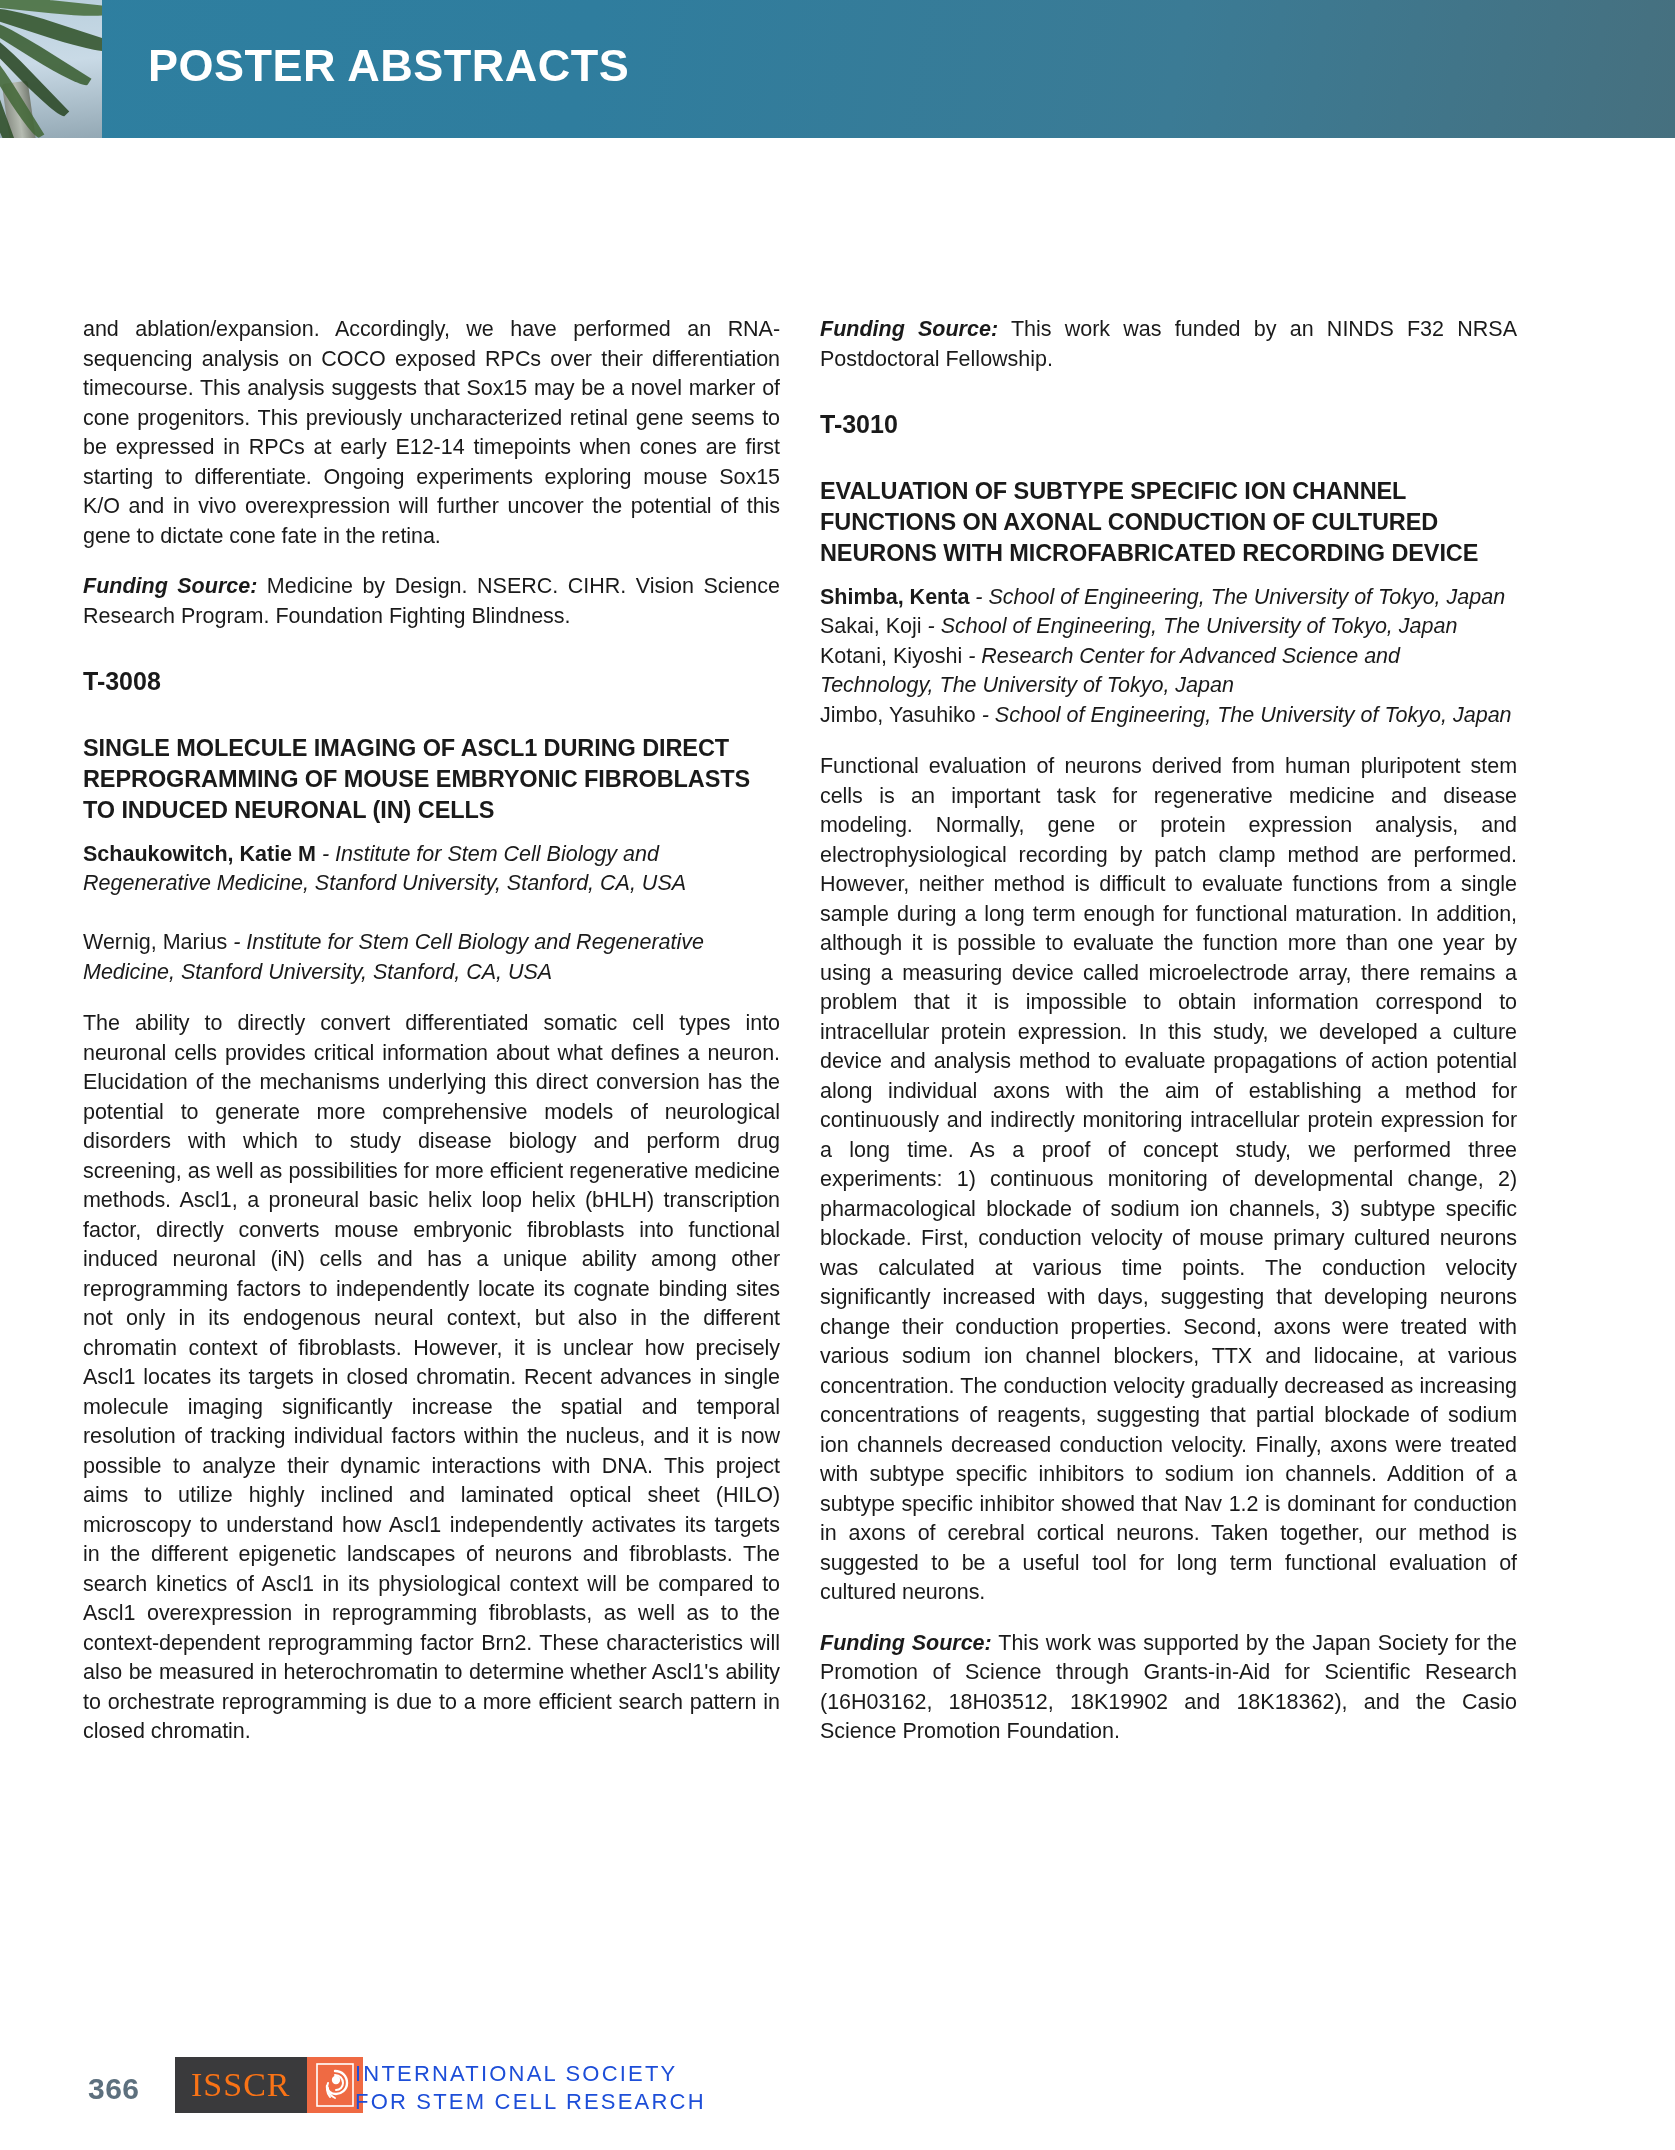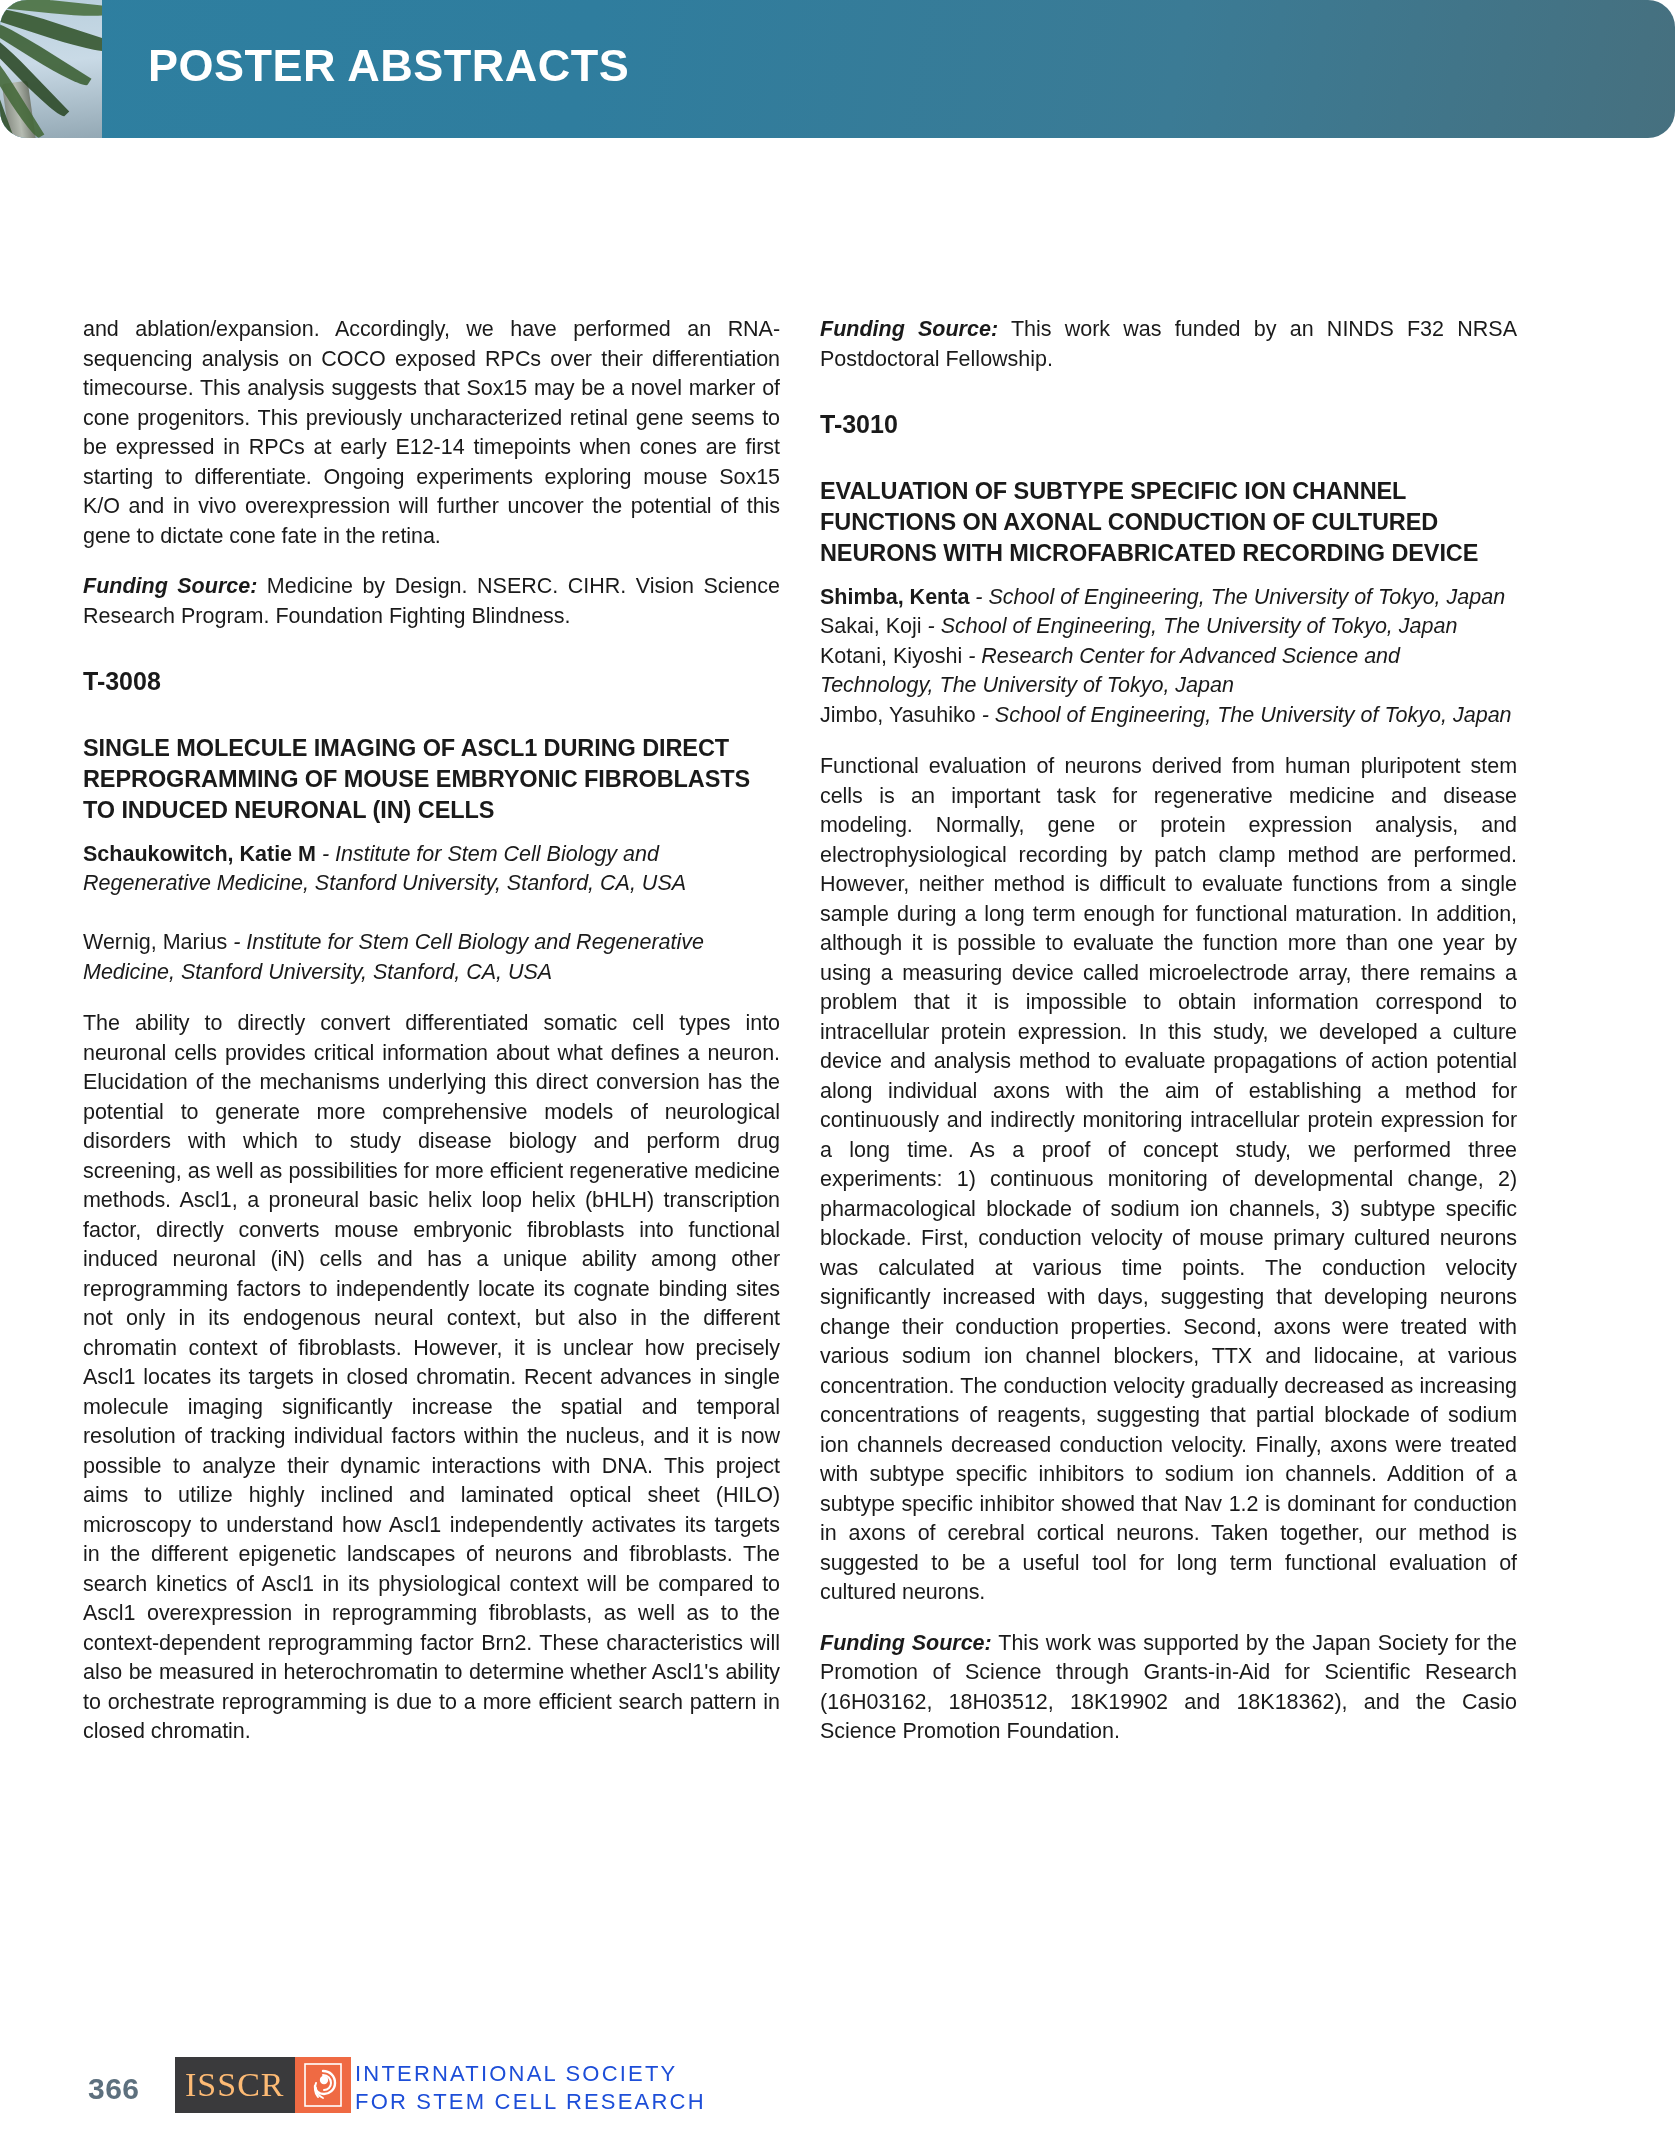--- a/index.html
+++ b/index.html
@@ -17,21 +17,20 @@
   }
 
   
   .banner {
     position: absolute;
     left: 0; top: 0;
     width: 1675px;
     height: 138px;
     background: linear-gradient(100deg, #2e7fa0 0%, #2f7d9e 35%, #3b7b95 70%, #46707f 100%);
     overflow: hidden;
-    border-radius: 27px;
   }
   .banner-photo {
     position: absolute;
     left: 0; top: 0;
     width: 102px;
     height: 138px;
     overflow: hidden;
     background: linear-gradient(175deg, #b9cfdd 0%, #c9dae6 45%, #93a8b4 100%);
   }
   
@@ -144,25 +143,25 @@
   .logo {
     position: absolute;
     left: 175px;
     top: 17px;
     height: 56px;
     display: flex;
     align-items: stretch;
   }
   .logo-word {
     background: #3a3a3c;
-    color: #fdba74;
+    color: #f97316;
     font-family: "Liberation Serif", serif;
     font-size: 34px;
     letter-spacing: 1px;
-    padding: 0 10px;
+    padding: 0 16px;
     display: flex;
     align-items: center;
     line-height: 1;
   }
   .logo-mark {
     background: #ef6a43;
     width: 56px;
     position: relative;
     display: flex;
     align-items: center;

